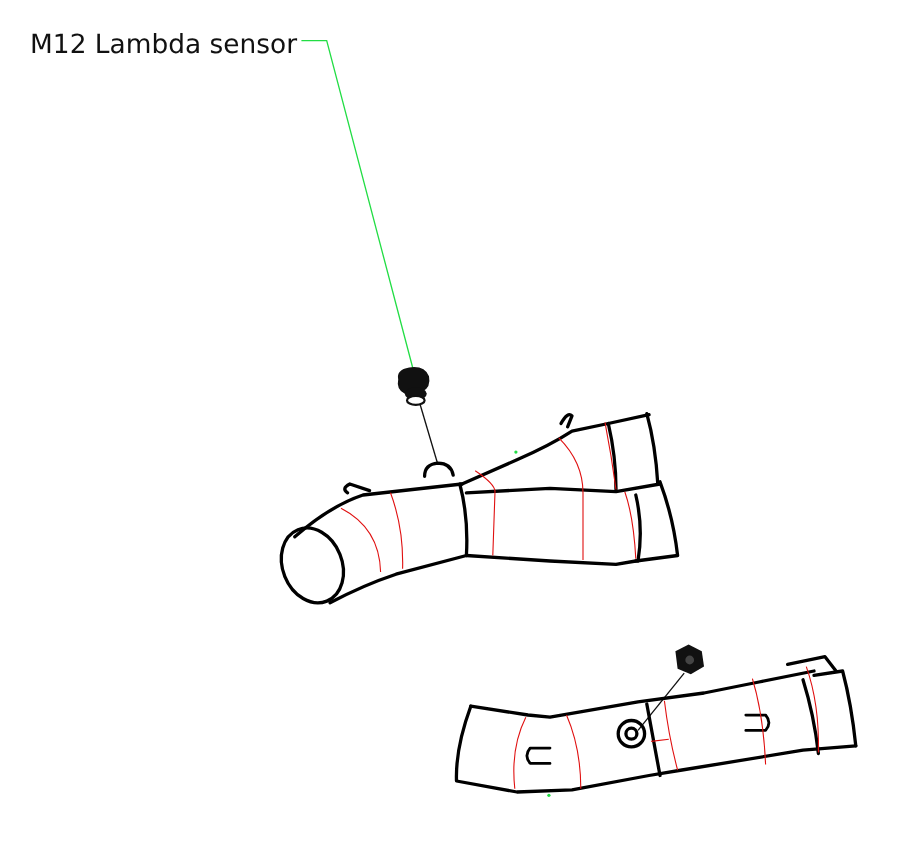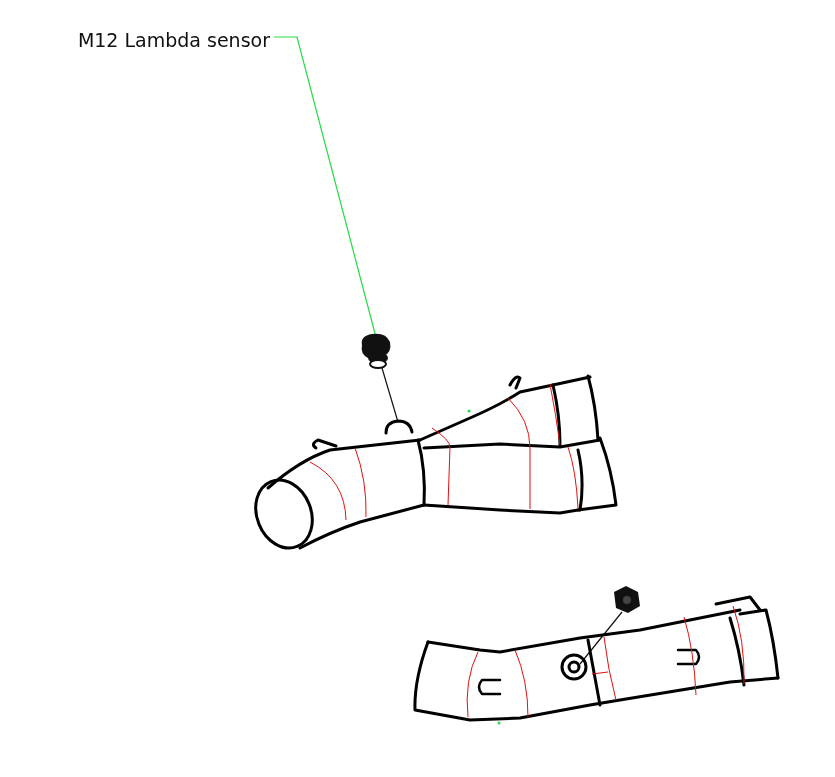--- a/index.html
+++ b/index.html
@@ -1,17 +1,17 @@
 <!DOCTYPE html>
 <html><head>
 <meta charset="utf-8">
 <style>
   html, body { margin:0; padding:0; background:#ffffff; }
   body { width:835px; height:777px; position:relative; overflow:hidden; font-family:"DejaVu Sans", sans-serif; }
-  .label { position:absolute; right:565px; top:28px; text-align:right; font-size:19px; line-height:24px; color:#111; white-space:nowrap; }
+  .label { position:absolute; right:565px; top:28px; text-align:right; font-size:24px; line-height:24px; color:#111; white-space:nowrap; }
   svg { position:absolute; left:0; top:0; }
 </style>
 </head>
 <body>
 
 <div class="label">
   <div>M12 Lambda sensor</div>
 </div>
 
 <svg width="835" height="777" viewBox="0 0 835 777">

